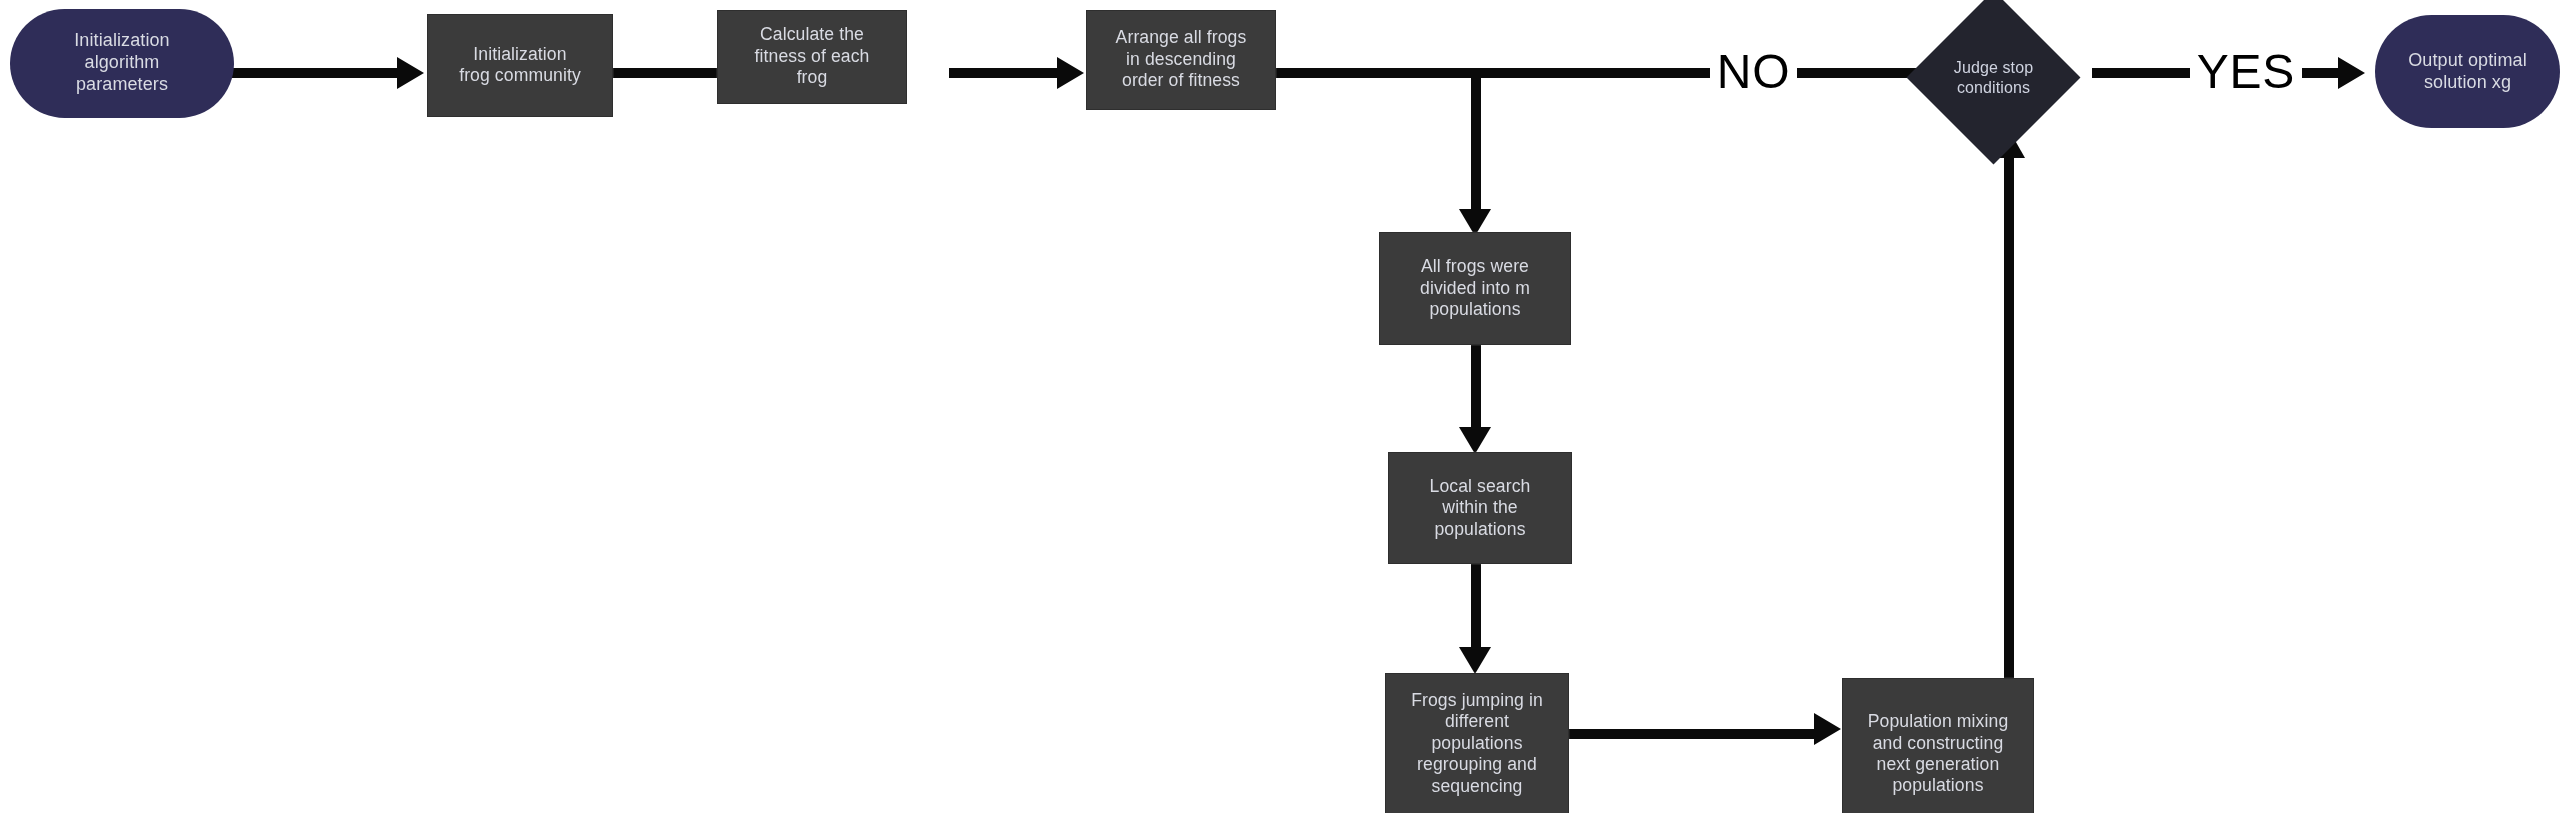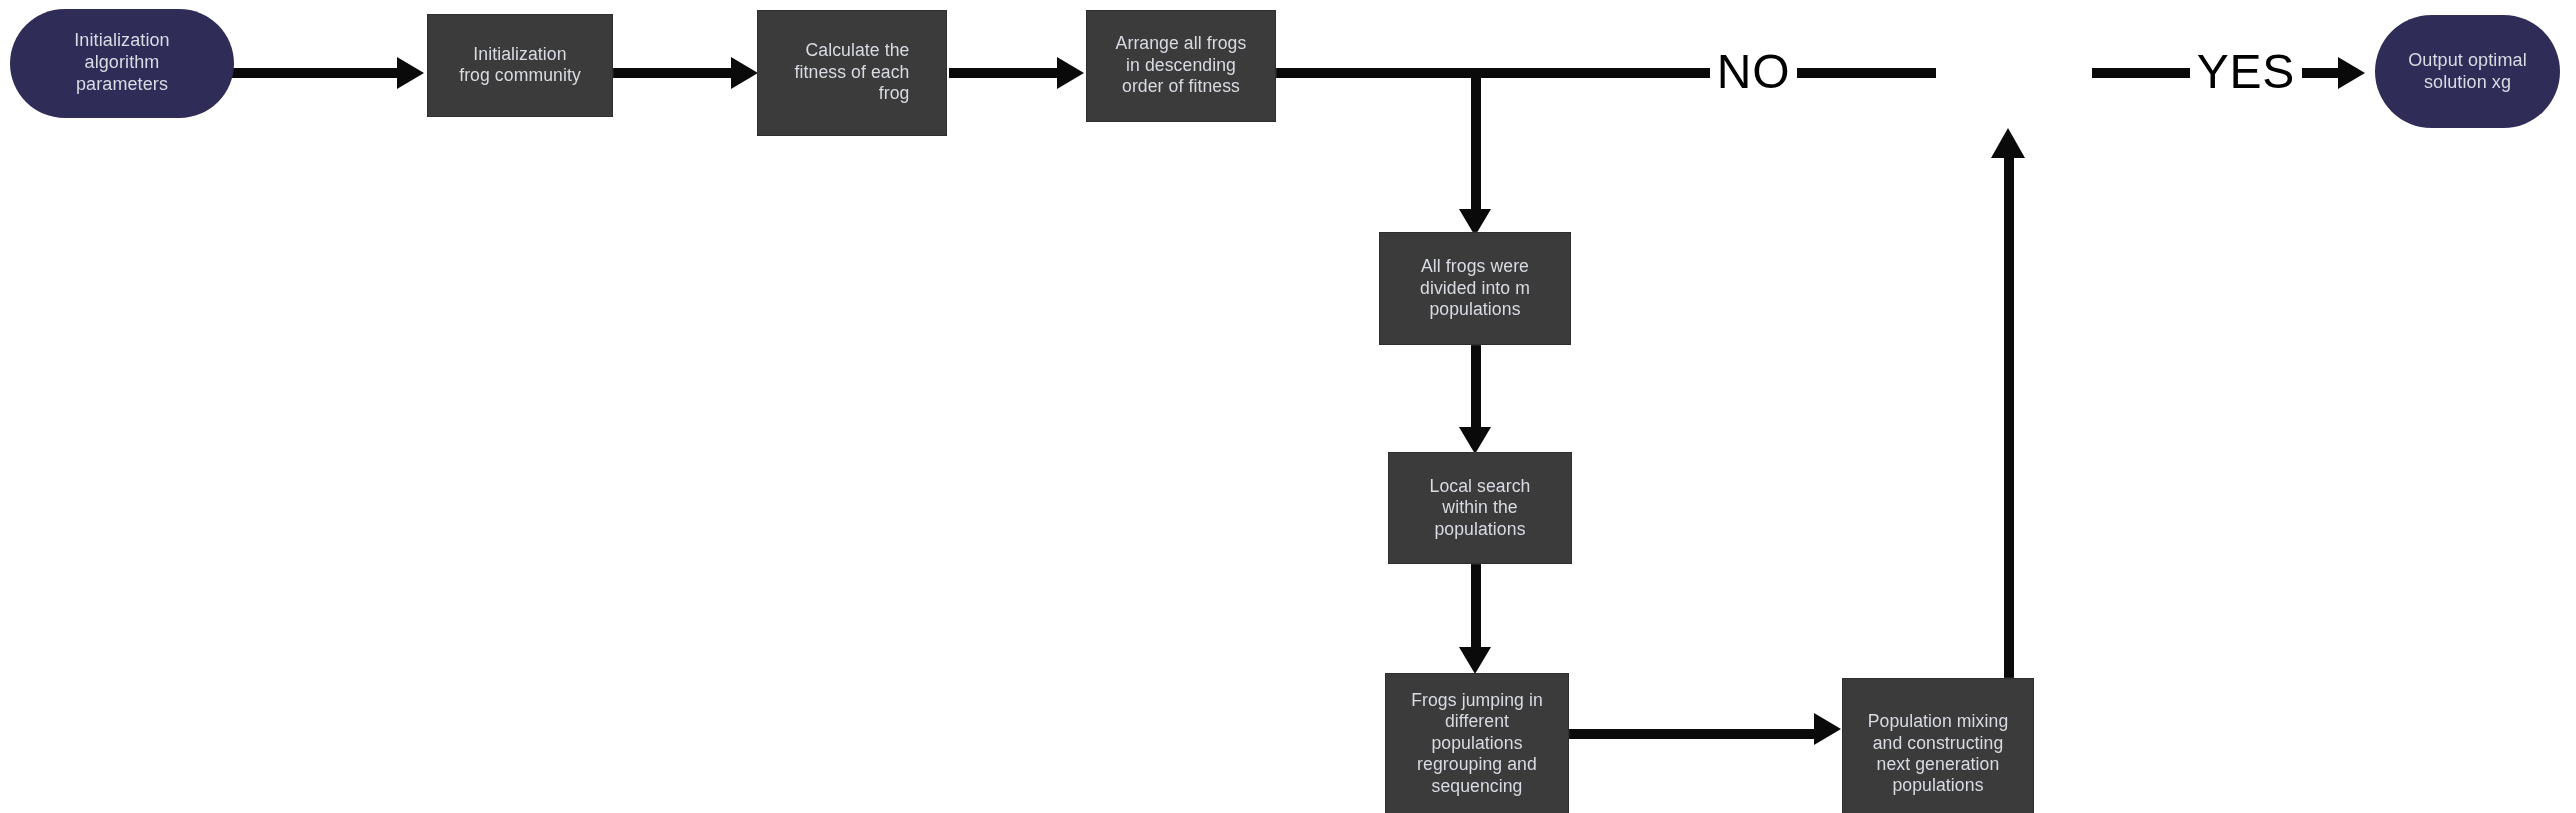--- a/index.html
+++ b/index.html
@@ -139,28 +139,33 @@
   <div class="edge-label" style="left:1710px; top:47px;">NO</div>
   <div class="edge-label" style="left:2190px; top:47px;">YES</div>
 
   <div class="node terminal" style="left:10px; top:8.8px; width:224px; height:109px;">Initialization
 algorithm
 parameters</div>
 
   <div class="node process" style="left:427px; top:13.5px; width:186px; height:103px;">Initialization
 frog community</div>
 
-  <div class="node process" style="left:757px; top:9.5px; width:190px; height:126px;text-align:right;">Calculate the
+  <div class="node process" style="left:717px; top:9.5px; width:190px; height:94px;">Calculate the
 fitness of each
 frog</div>
 
-  <div class="node process" style="left:1086px; top:9.5px; width:190px; height:112px;">Arrange all frogs
+  <div class="node process" style="left:1086px; top:9.5px; width:190px; height:100px;">Arrange all frogs
 in descending
 order of fitness</div>
 
+  <div class="node decision" style="left:1932px; top:16px; width:123px; height:123px;">
+    <div class="diamond-shape"></div>
+    <span class="dlabel">Judge stop
+conditions</span>
+  </div>
 
   <div class="node terminal" style="left:2375px; top:15px; width:185px; height:113px;">Output optimal
 solution xg</div>
 
   <div class="node process" style="left:1379px; top:232px; width:192px; height:113px;">All frogs were
 divided into m
 populations</div>
 
   <div class="node process" style="left:1388px; top:452px; width:184px; height:112px;">Local search
 within the

